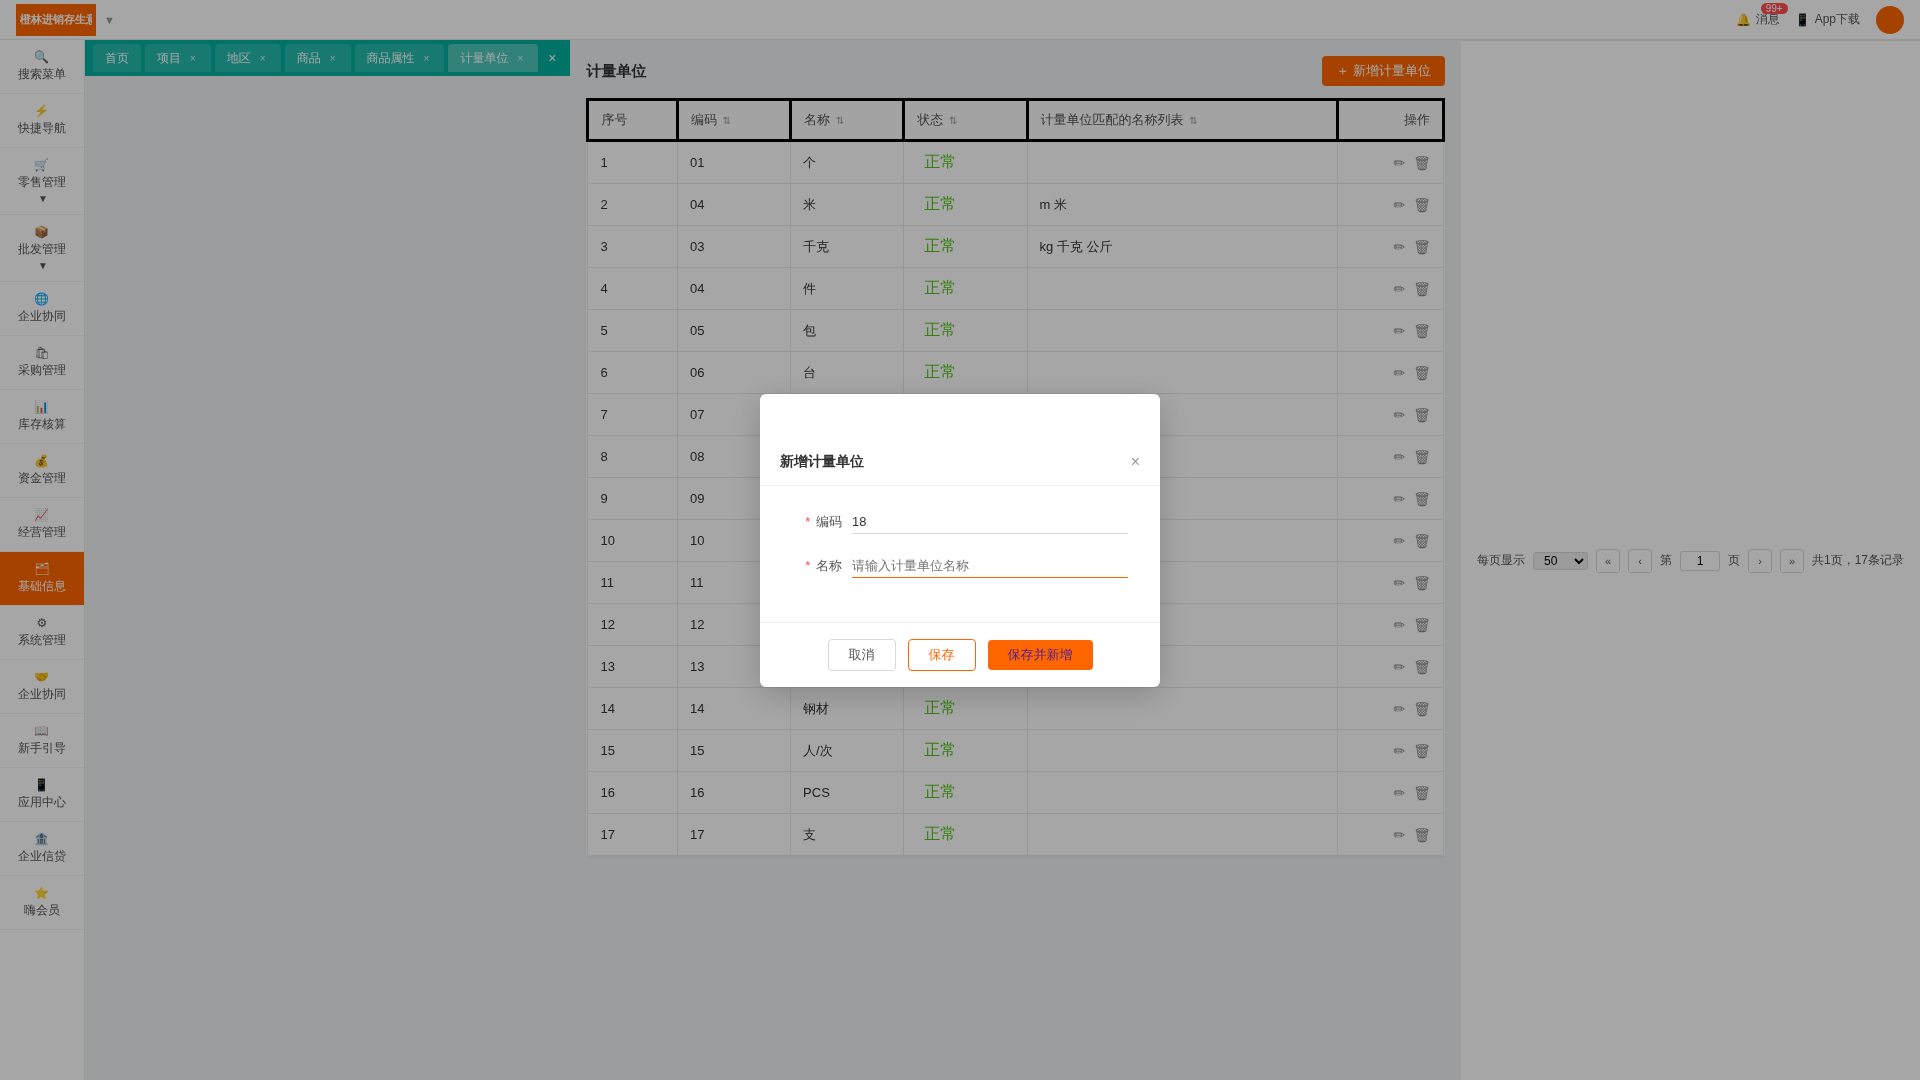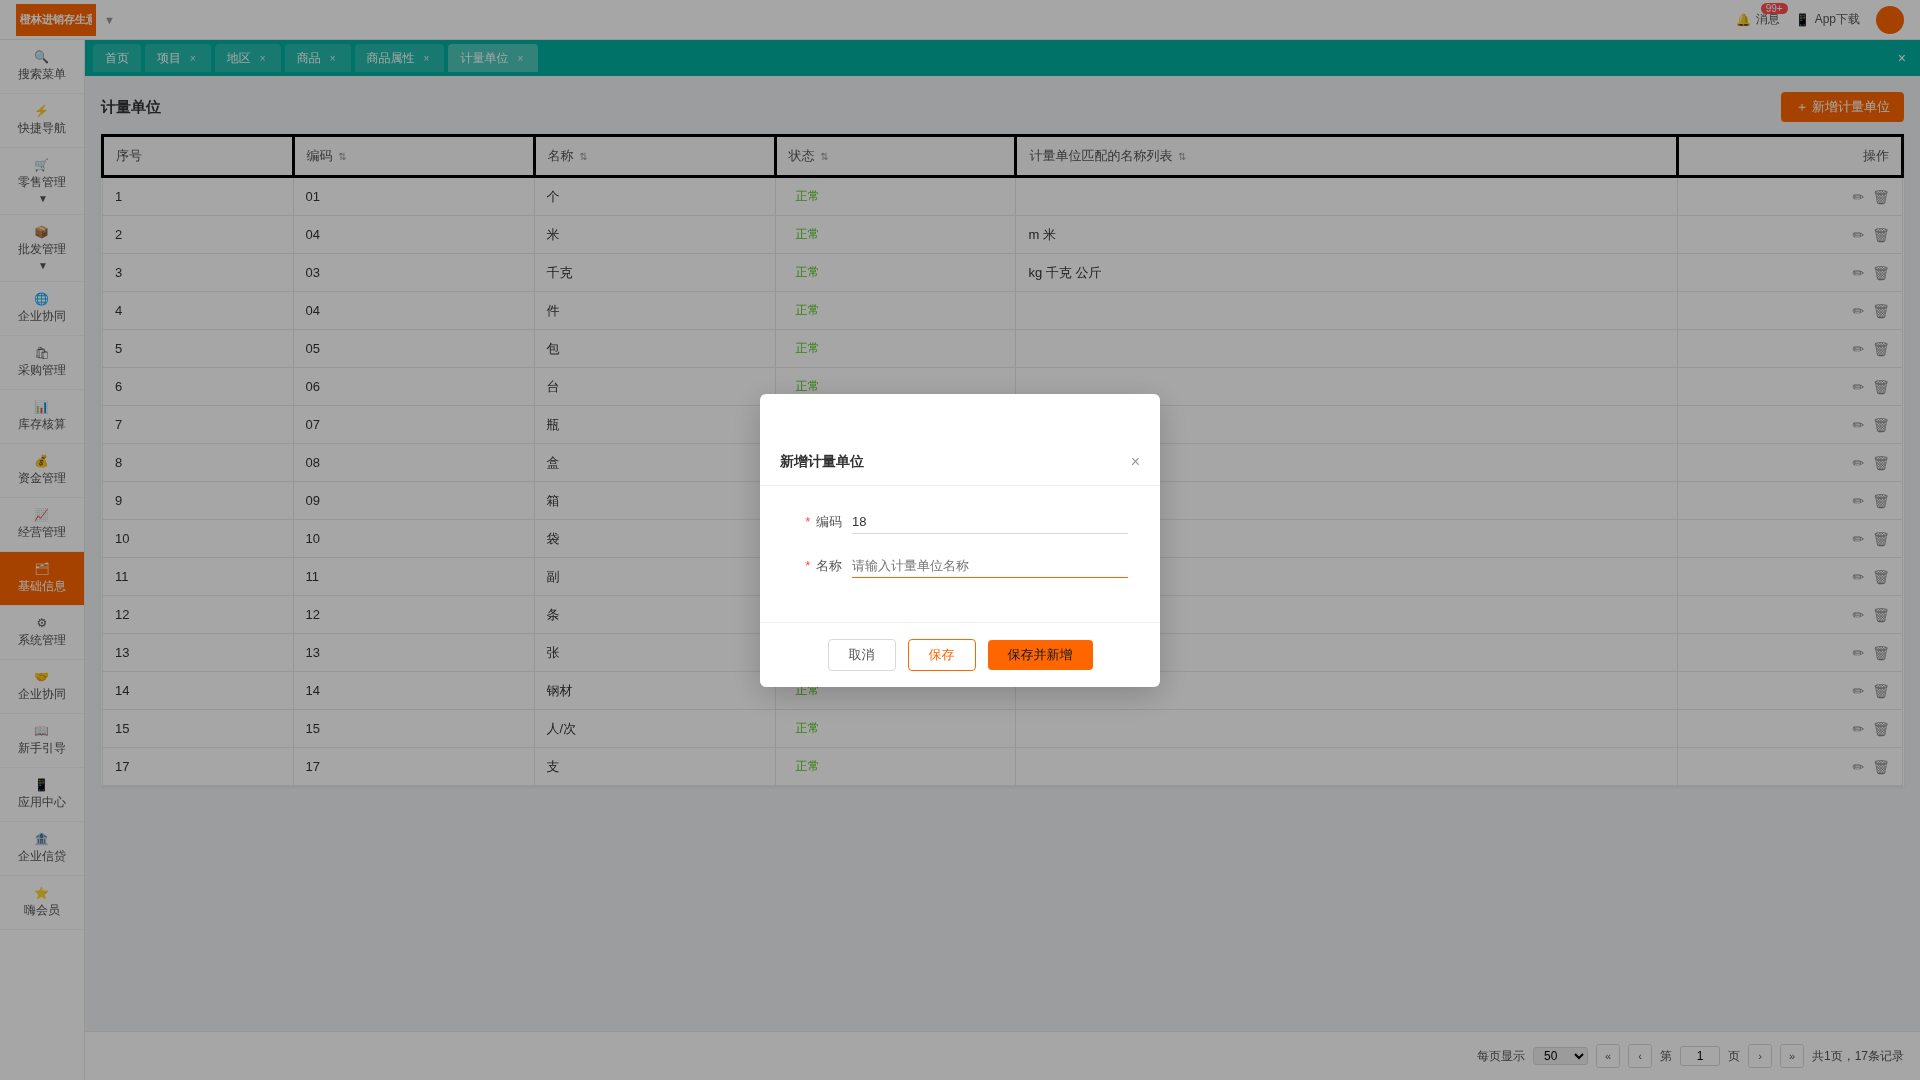--- a/index.html
+++ b/index.html
@@ -98,21 +98,21 @@
       gap: 2px;
       transition: background 0.2s;
     }
     .sidebar-item.active { background: #ff6600; color: #fff; }
     .sidebar-arrow { font-size: 10px; margin-left: 2px; }
 
     
     .main-content {
       flex: 1;
       display: flex;
-      flex-direction: column;
+      flex-direction: row;
       overflow: hidden;
     }
 
     
     .tab-bar {
       background: #00b0a0;
       display: flex;
       align-items: center;
       height: 36px;
       padding: 0 8px;
@@ -192,21 +192,21 @@
     .data-table td {
       border: 1px solid #e8e8e8;
       padding: 9px 12px;
       color: #333;
       font-size: 13px;
     }
     .status-tag {
       display: inline-block;
       padding: 1px 8px;
       border-radius: 2px;
-      font-size: 12px;
+      font-size: 16px;
       color: #52c41a;
     }
     .action-btns {
       display: flex;
       gap: 8px;
     }
     .action-icon {
       cursor: pointer;
       color: #888;
       font-size: 14px;
@@ -349,21 +349,21 @@
       font-size: 13px;
       color: #ff6600;
     }
     .btn-save-new {
       padding: 6px 20px;
       border: none;
       background: #ff6600;
       border-radius: 4px;
       cursor: pointer;
       font-size: 13px;
-      color: #0f172a;
+      color: #4c1d95;
     }
   </style>
 </head>
 <body>
 
 <div class="top-header">
   <div class="logo-area">
     <div class="logo-box">
       <span style="font-size:11px; line-height:1.2; text-align:center; white-space:nowrap; overflow:hidden; max-width:72px;">橙林进销存生意</span>
     </div>
@@ -706,20 +706,33 @@
     <td><span class="status-tag">正常</span></td>
     <td></td>
     <td style="text-align:right;">
       <div class="action-btns" style="justify-content:flex-end;">
         <span class="action-icon" title="编辑">✏</span>
         <span class="action-icon" title="删除">🗑</span>
       </div>
     </td>
   </tr>
             <tr>
+    <td>16</td>
+    <td>16</td>
+    <td>PCS</td>
+    <td><span class="status-tag">正常</span></td>
+    <td></td>
+    <td style="text-align:right;">
+      <div class="action-btns" style="justify-content:flex-end;">
+        <span class="action-icon" title="编辑">✏</span>
+        <span class="action-icon" title="删除">🗑</span>
+      </div>
+    </td>
+  </tr>
+            <tr>
     <td>17</td>
     <td>17</td>
     <td>支</td>
     <td><span class="status-tag">正常</span></td>
     <td></td>
     <td style="text-align:right;">
       <div class="action-btns" style="justify-content:flex-end;">
         <span class="action-icon" title="编辑">✏</span>
         <span class="action-icon" title="删除">🗑</span>
       </div>

